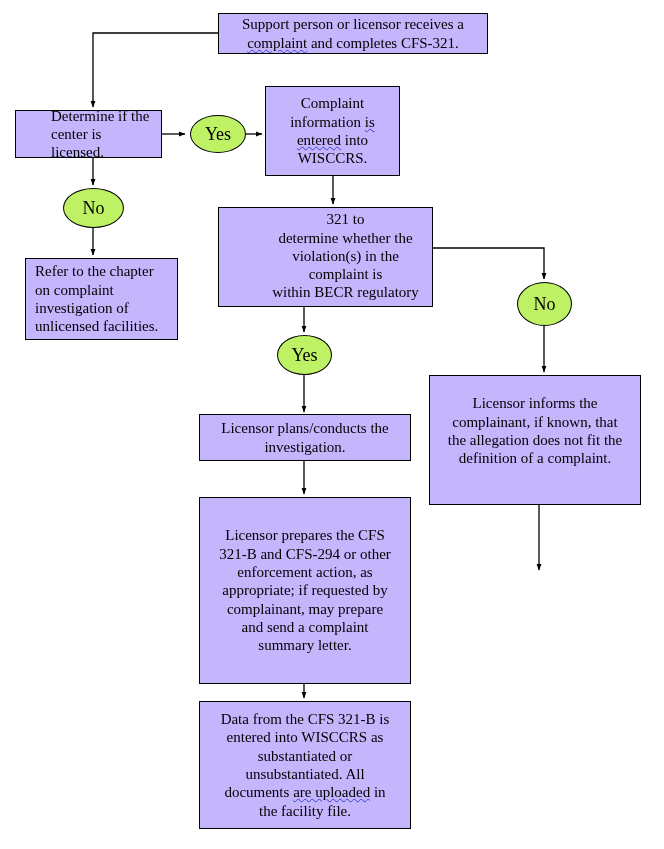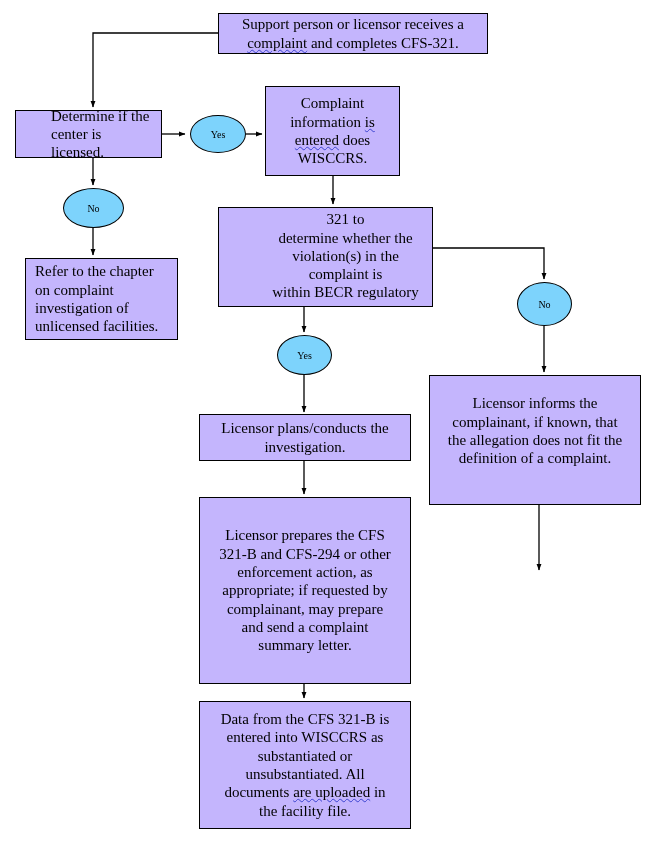--- a/index.html
+++ b/index.html
@@ -60,25 +60,25 @@
   .node.topal { align-items: center; padding-left: 40px; }
   .node.clip .txt {
     position: relative;
     top: -1px;
   }
   .ellipse {
     position: absolute;
     box-sizing: border-box;
     border: 1px solid #000000;
     border-radius: 50%;
-    background: #7dd3fc;
+    background: #bef264;
     display: flex;
     align-items: center;
     justify-content: center;
-    font-size: 10px;
+    font-size: 18px;
   }
   .sq {
     text-decoration-line: underline;
     text-decoration-style: wavy;
     text-decoration-color: #3b43d0;
     text-decoration-thickness: 1px;
     text-underline-offset: 1px;
   }
 </style>
 </head>
@@ -132,21 +132,21 @@
 
   <div class="ellipse" style="left:190px; top:115px; width:56px; height:38px;">
     <span>Yes</span>
   </div>
 
   <div class="ellipse" style="left:63px; top:188px; width:61px; height:40px;">
     <span>No</span>
   </div>
 
   <div class="node center" style="left:265px; top:86px; width:135px; height:90px;">
-    <span class="txt"><span>Complaint</span><br><span>information </span><span class="sq">is</span><br><span class="sq">entered</span><span> does</span><br><span>WISCCRS.</span></span>
+    <span class="txt"><span>Complaint</span><br><span>information </span><span class="sq">is</span><br><span class="sq">entered</span><span> into</span><br><span>WISCCRS.</span></span>
   </div>
 
   <div class="node leftal" style="left:25px; top:258px; width:153px; height:82px;">
     <span class="txt"><span>Refer to the chapter</span><br><span>on complaint</span><br><span>investigation of</span><br><span>unlicensed facilities.</span></span>
   </div>
 
   <div class="node center topal clip" style="left:218px; top:207px; width:215px; height:100px;">
     <span class="txt"><span>Licensor screens the CFS-321 to</span><br><span>determine whether the</span><br><span>violation(s) in the complaint is</span><br><span>within BECR regulatory</span><br><span>authority</span></span>
   </div>
 

